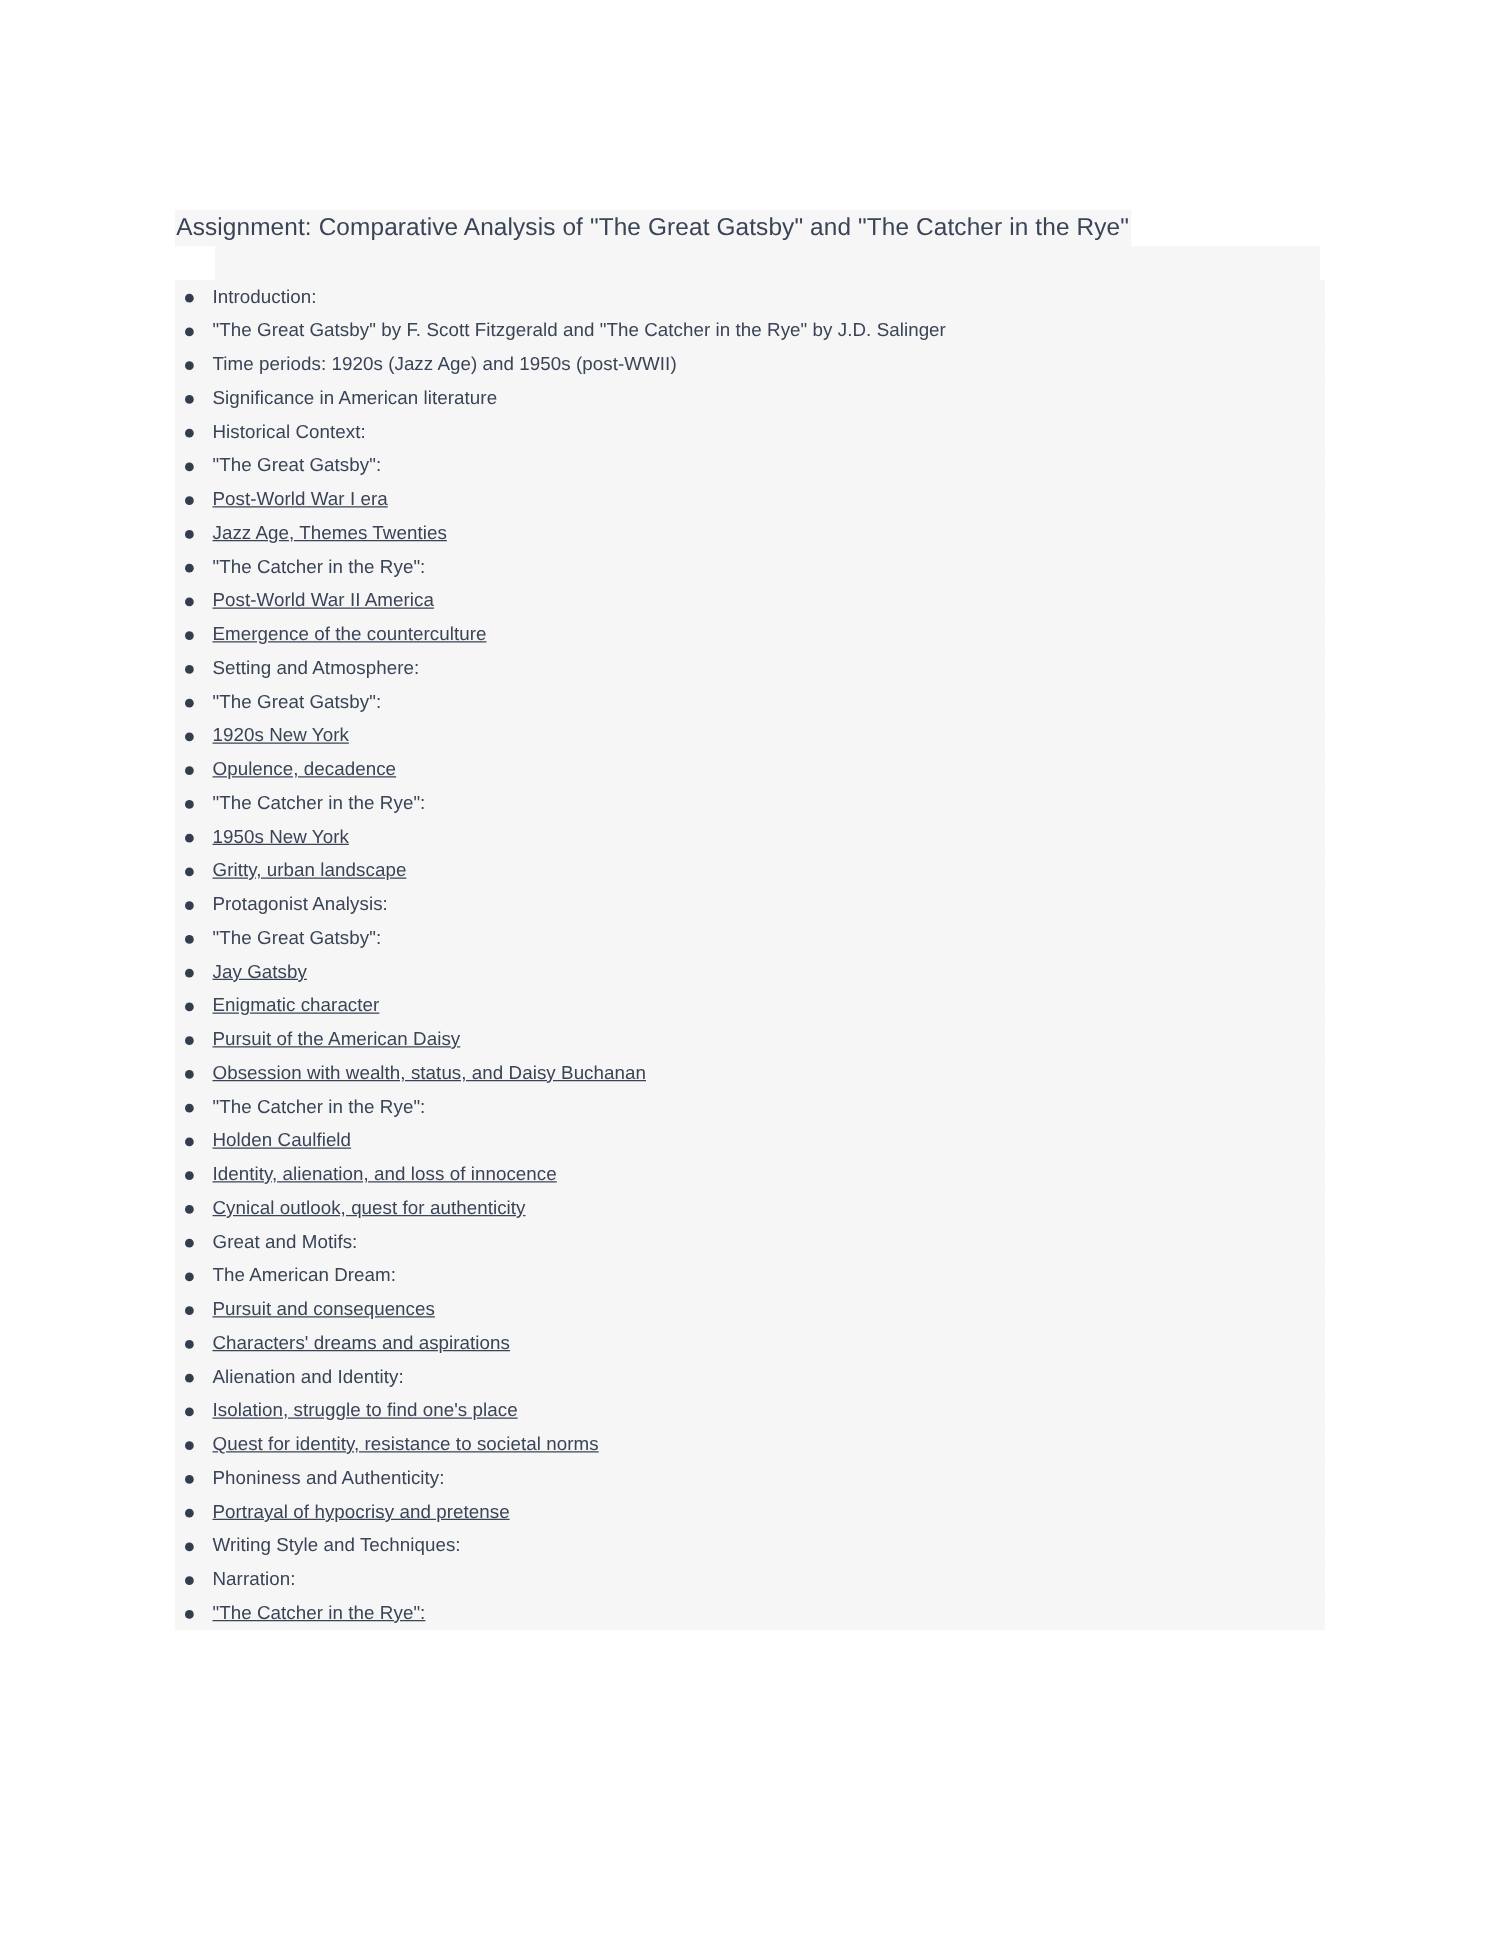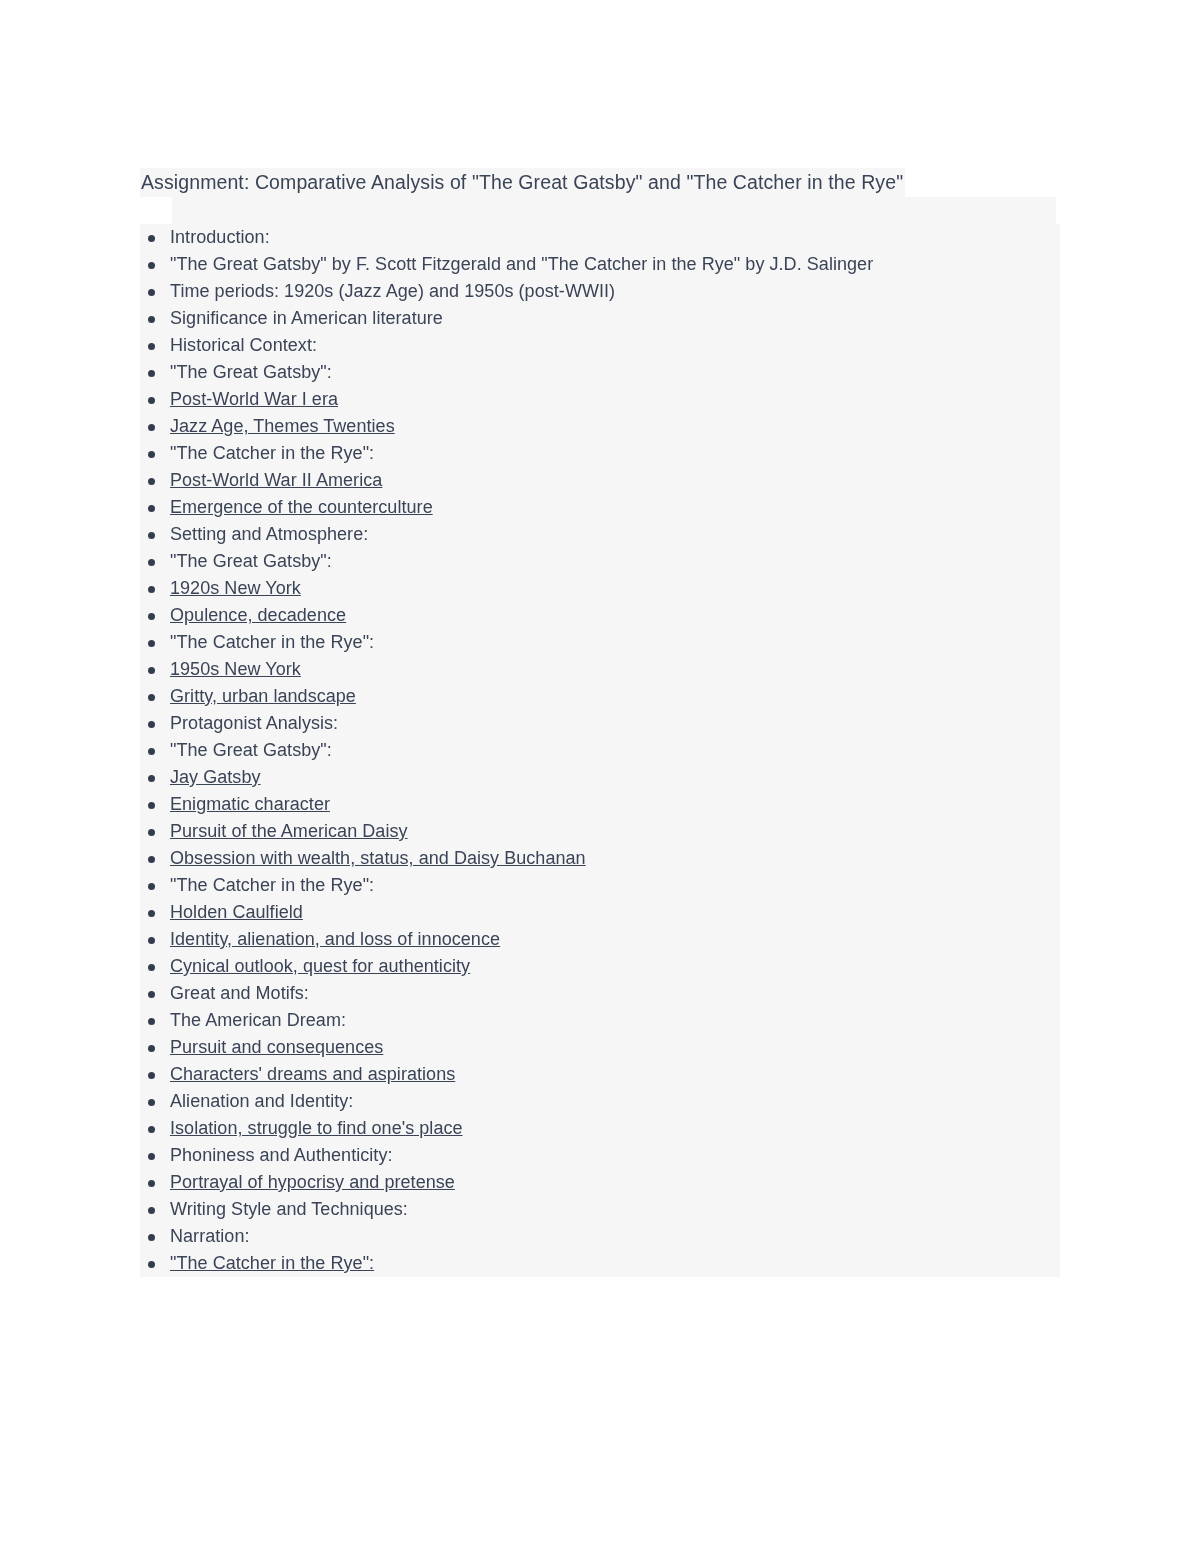--- a/index.html
+++ b/index.html
@@ -59,21 +59,21 @@
 
   ul.outline ul {
     list-style: none;
     margin: 0;
     padding: 0;
   }
 
   li.item {
     position: relative;
     background: #f6f6f7;
-    font-size: 18px;
+    font-size: 15px;
     line-height: 27px;
     letter-spacing: 0.05px;
     padding-left: 30px;
     color: #3a4456;
   }
 
   li.item > .bullet {
     position: absolute;
     left: 8px;
     top: 11px;
@@ -261,20 +261,24 @@
           </ul>
           <li class="item">
             <span class="bullet"></span>
             <span class="txt">Alienation and Identity:</span>
           </li>
           <ul class="lvl3">
             <li class="item">
               <span class="bullet"></span>
               <span class="txt">Isolation, struggle to find one's place</span>
             </li>
+            <li class="item">
+              <span class="bullet"></span>
+              <span class="txt">Quest for identity, resistance to societal norms</span>
+            </li>
           </ul>
           <li class="item">
             <span class="bullet"></span>
             <span class="txt">Phoniness and Authenticity:</span>
           </li>
           <ul class="lvl3">
             <li class="item">
               <span class="bullet"></span>
               <span class="txt">Portrayal of hypocrisy and pretense</span>
             </li>

